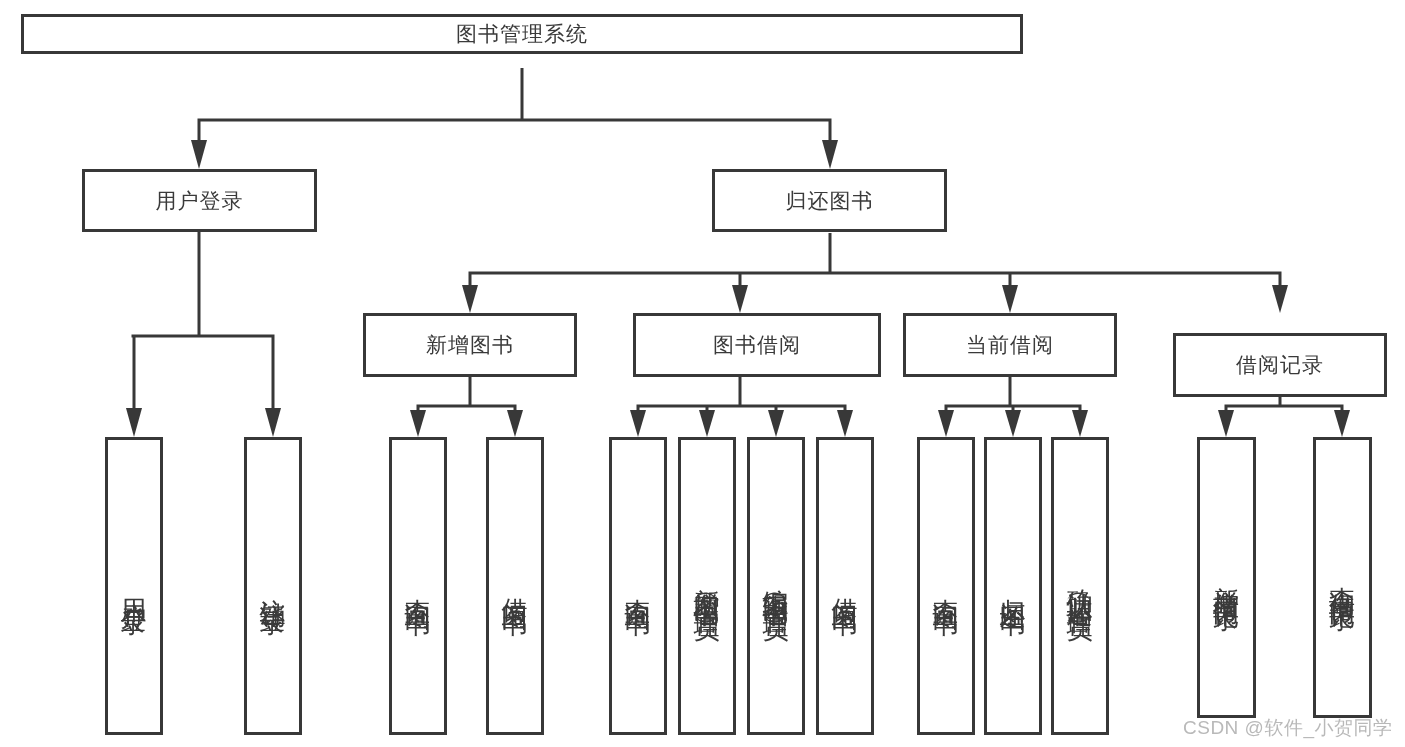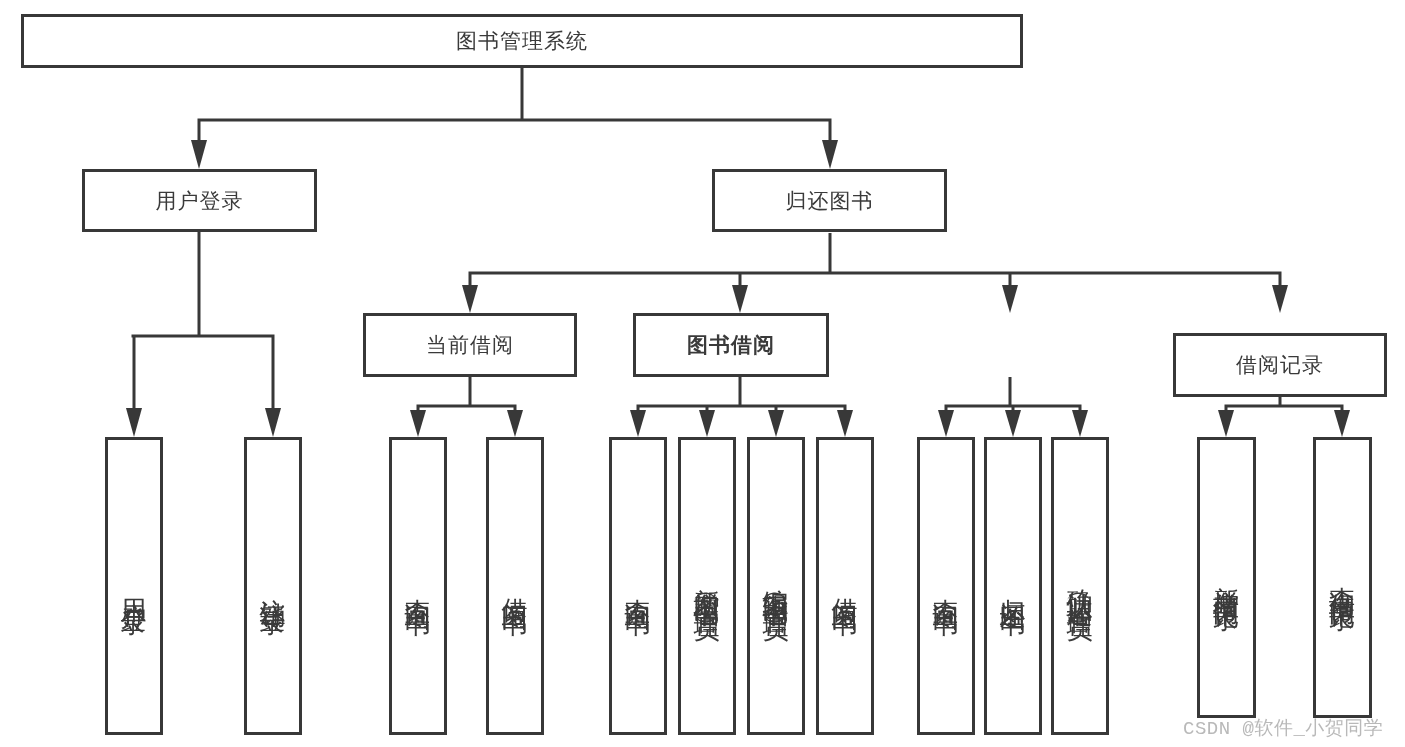--- a/index.html
+++ b/index.html
@@ -63,21 +63,20 @@
   }
   #watermark {
     position: absolute;
     left: 1183px;
     top: 715px;
     font-size: 19px;
     color: #b9b9b9;
     white-space: nowrap;
     z-index: 5;
     letter-spacing: 0.5px;
-    font-family: Liberation Mono, monospace;
   }
 </style>
 </head>
 <body>
 
 <div id="stage">
 
   <svg id="connectors" viewBox="0 0 1405 747" xmlns="http://www.w3.org/2000/svg">
 
     <g>
@@ -121,36 +120,39 @@
       <polygon class="arrowhead" points="1072,410 1088,410 1080,437"></polygon>
     </g>
 
     <g>
       <path class="connector-line" d="M1280 377 L1280 407.5 M1224.5 406 L1343.5 406 M1226 406 L1226 412 M1342 406 L1342 412"></path>
       <polygon class="arrowhead" points="1218,410 1234,410 1226,437"></polygon>
       <polygon class="arrowhead" points="1334,410 1350,410 1342,437"></polygon>
     </g>
   </svg>
 
-  <div class="hnode" style="left:21px; top:14px; width:1002px; height:54px;">
+  <div class="hnode" style="left:21px; top:14px; width:1002px; height:40px;">
     <span>图书管理系统</span>
   </div>
 
   <div class="hnode" style="left:82px; top:169px; width:235px; height:63px;">
     <span>用户登录</span>
   </div>
   <div class="hnode" style="left:712px; top:169px; width:235px; height:63px;">
     <span>归还图书</span>
   </div>
 
   <div class="hnode" style="left:363px; top:313px; width:214px; height:64px;">
+    <span>新增图书</span>
+  </div>
+  <div class="hnode" style="left:633px; top:313px; width:248px; height:64px;">
+    <span>图书借阅</span>
+  </div>
+  <div class="hnode" style="left:903px; top:313px; width:214px; height:64px;">
     <span>当前借阅</span>
-  </div>
-  <div class="hnode" style="left:633px; top:313px; width:196px; height:64px;font-weight:bold;">
-    <span>图书借阅</span>
   </div>
   <div class="hnode" style="left:1173px; top:313px; width:214px; height:64px;margin-top:20px;">
     <span>借阅记录</span>
   </div>
 
   <div class="vnode" style="left:105px; top:437px; width:58px; height:298px;">
     <span>用户登录</span>
   </div>
   <div class="vnode" style="left:244px; top:437px; width:58px; height:298px;">
     <span>注销登录</span>

